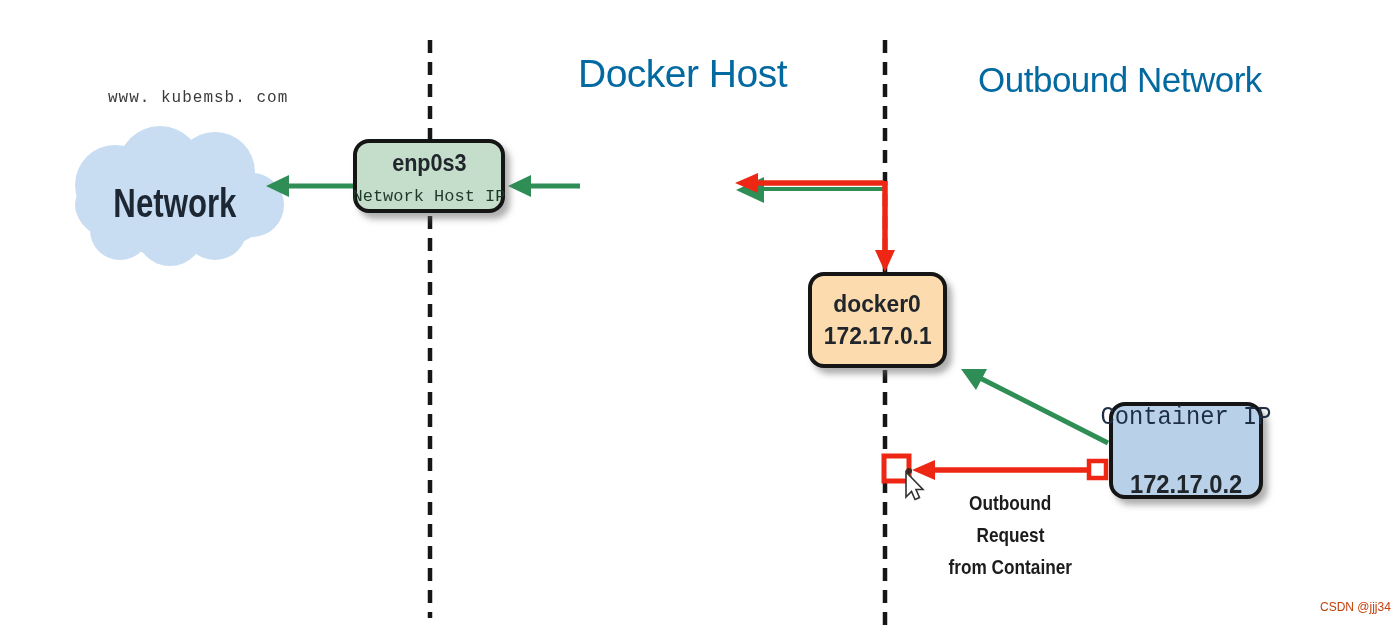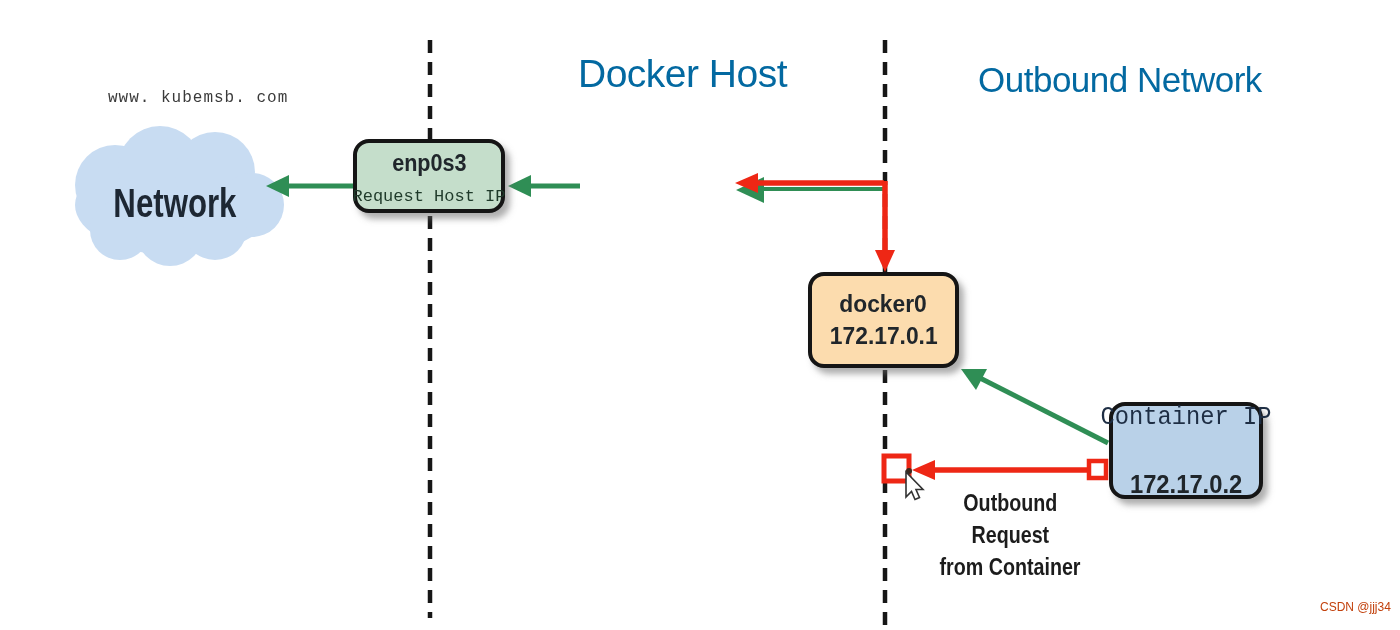--- a/index.html
+++ b/index.html
@@ -29,28 +29,28 @@
   }
   .node .lbl{font-size:24px;font-weight:600;color:#20262b;
     transform:scaleX(0.9);transform-origin:center;white-space:nowrap;}
   .node .mono{font-family:"Liberation Mono",monospace;font-weight:400;
     transform:none;white-space:nowrap;}
   .enp{left:353px;top:139px;width:152px;height:74px;}
   .enp .lbl{margin-top:2px;}
   .enp .mono{font-size:17px;color:#1f3a2a;margin-top:10px;}
   .nat{left:581px;top:139px;width:153px;height:94px;}
   .nat .lbl{font-size:36px;transform:scaleX(0.76);color:#35221f;}
-  .docker0{left:808px;top:272px;width:151px;height:96px;}
+  .docker0{left:808px;top:272px;width:139px;height:96px;}
   .docker0 .lbl{line-height:32px;transform:scaleX(0.95);}
   .container-ip{left:1109px;top:402px;width:154px;height:97px;}
   .container-ip .mono{font-size:18px;color:#1e2e44;margin-bottom:6px;}
   .container-ip .lbl{font-size:25px;transform:scaleX(0.95);}
   
   .outbound{left:903px;top:487px;width:214px;text-align:center;
-    font-size:24px;font-weight:700;color:#1c1c1c;line-height:32px;}
+    font-size:21px;font-weight:700;color:#1c1c1c;line-height:32px;}
   .outbound .cond{display:inline-block;transform:scaleX(0.82);transform-origin:center;white-space:nowrap;}
   
   .watermark{left:1320px;top:600px;font-size:12px;color:#c2410c;white-space:nowrap;}
   .dashed{stroke-dasharray:13 9;stroke-width:4.5;fill:none;}
   .gline{stroke-width:5;fill:none;}
   .rline{stroke-width:5.5;fill:none;}
 </style>
 </head>
 <body>
 
@@ -116,21 +116,21 @@
 
   <div class="abs hdr left">Docker Host</div>
   <div class="abs hdr right">Outbound Network</div>
 
   <div class="abs cloudlabel">
     <span class="cond">Network</span>
   </div>
 
   <div class="abs node enp" style="background: rgb(197, 222, 203);">
     <span class="lbl">enp0s3</span>
-    <span class="lbl mono">Request Host IP</span>
+    <span class="lbl mono">Network Host IP</span>
   </div>
 
 
   <div class="abs node docker0" style="background: rgb(252, 220, 174);">
     <span class="lbl">docker0</span>
     <span class="lbl">172.17.0.1</span>
   </div>
 
   <div class="abs node container-ip" style="background: rgb(185, 209, 232); gap: 32px;">
     <span class="lbl mono">Container IP</span>

